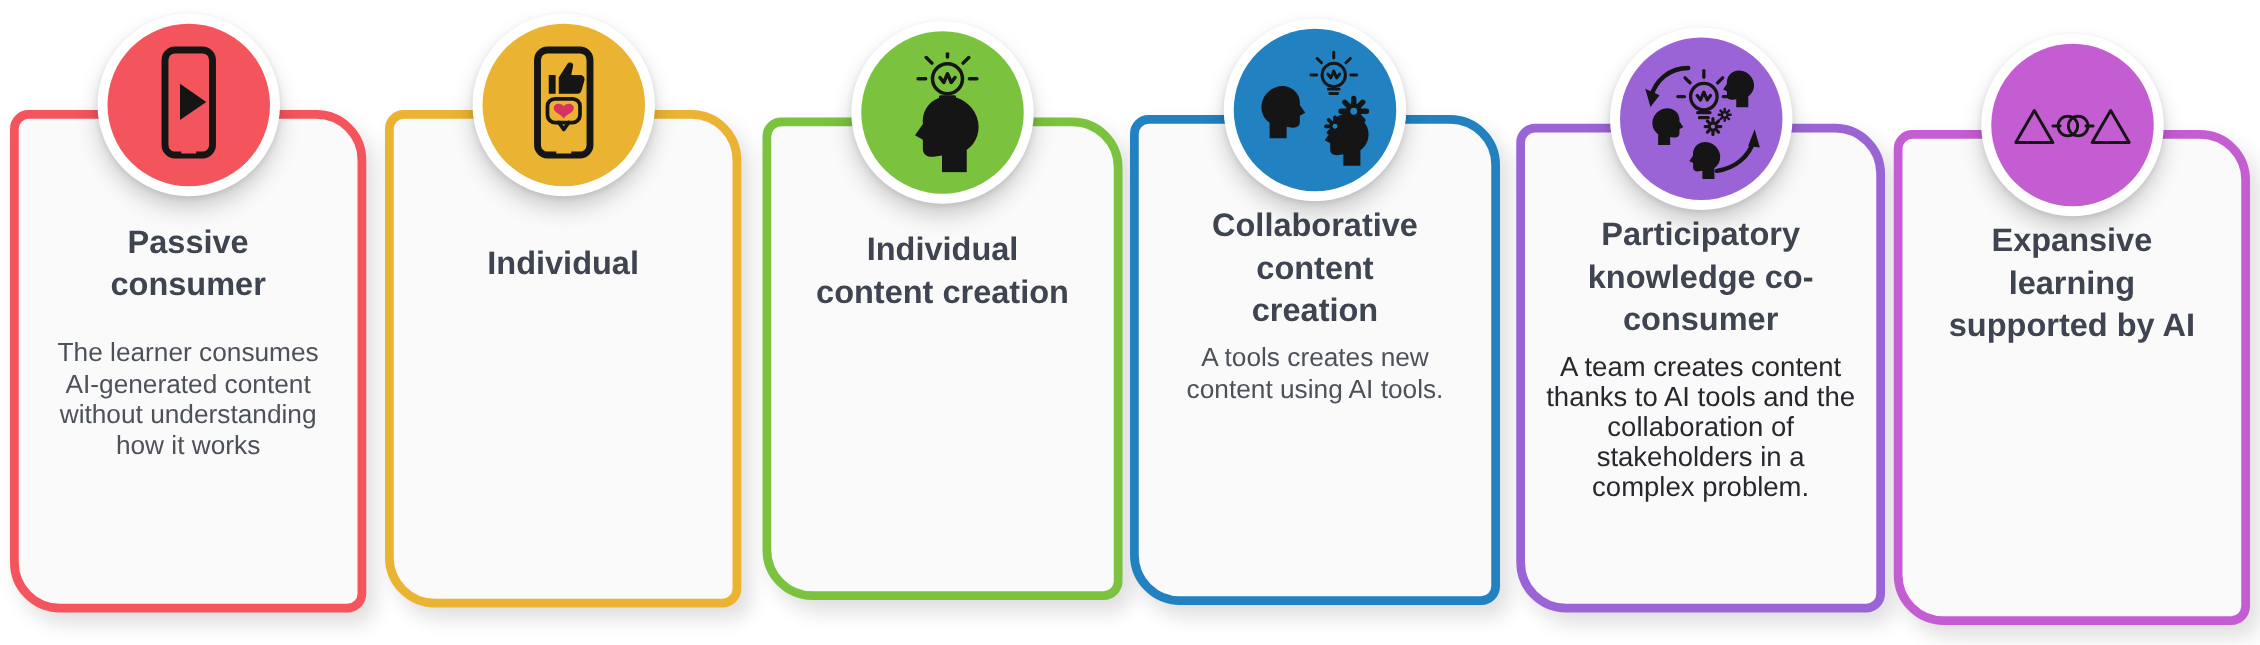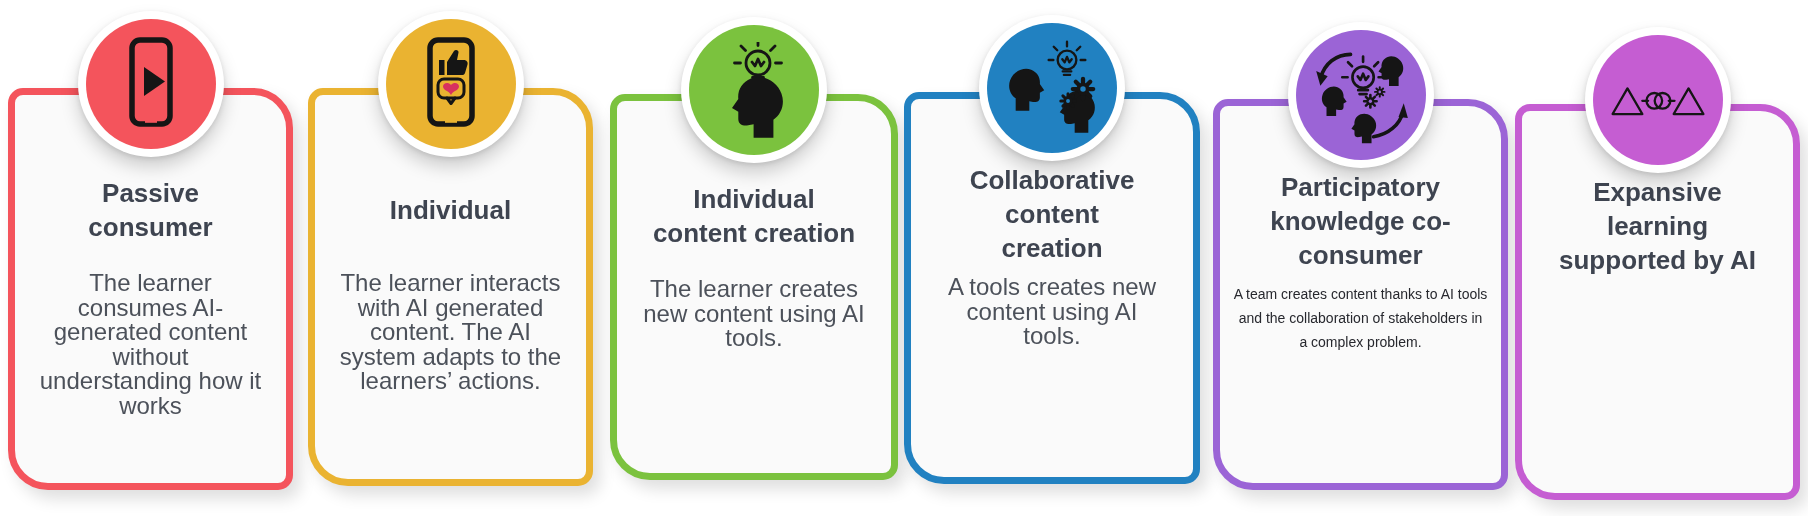--- a/index.html
+++ b/index.html
@@ -36,24 +36,24 @@
   .disk svg{ display:block; }
   .title{
     margin:64px 8px 0; min-height:102px;
     display:flex; align-items:center; justify-content:center;
     text-align:center; white-space:pre-line;
     font-size:26px; line-height:34px; font-weight:700;
     color:var(--title-color,#3E4450);
   }
   .desc{
     margin:10px auto 0; max-width:224px;
-    font-size:24px; line-height:24.5px; text-align:center;
+    font-size:21px; line-height:24.5px; text-align:center;
     color:var(--desc-color,#4C515A);
   }
-  .c5 .desc,.c6 .desc{ max-width:254px; font-size:14px; line-height:24px; }
+  .c5 .desc,.c6 .desc{ max-width:254px; font-size:22px; line-height:24px; }
   .ink{ fill:#151515; }
   .line{ fill:none; stroke:#151515; stroke-linecap:round; stroke-linejoin:round; }
 </style>
 </head>
 <body>
 
 <div class="canvas" style="--page-bg: #FFFFFF; --title-color: #3E4450; --card-bg: #FAFAFA;">
 
   <section class="card c1" style="--accent: #F4545C; --desc-color: #4C515A;">
     <div class="badge">
@@ -82,21 +82,20 @@
             <rect x="0" y="11" width="5.5" height="15"></rect>
             <path d="M8 26 V13 L15 2 C16.5 0 20 1.2 19.5 3.5 L18 11 H25 C27.5 11 29.2 13.2 28.5 15.6 L26 24 C25.5 25.8 24 26 22.6 26 Z"></path>
           </g>
           <rect class="line" x="35" y="43" width="26" height="19" rx="6" stroke-width="3"></rect>
           <path class="line" d="M44 62 L48 67.5 L52 62" stroke-width="3"></path>
           <path d="M48 59 C46.5 55 40 54.5 40 50.5 C40 47 45 45.5 48 49 C51 45.5 56 47 56 50.5 C56 54.5 49.5 55 48 59 Z" fill="#D8325F"></path>
         </svg>
       </div>
     </div>
     <h2 class="title">Individual</h2>
-    <p class="desc">The learner interacts with AI generated content. The AI system adapts to the learners’ actions.</p>
   </section>
 
   <section class="card c3" style="--accent: #7BC23E; --desc-color: #4C515A;">
     <div class="badge">
       <div class="disk">
         <svg width="96" height="96" viewBox="0 0 96 96">
           <g transform="translate(52,21)">
             <g class="line" stroke-width="2.8">
               <circle cx="0" cy="0" r="12"></circle>
               <path d="M-6 -1 L-3 3 L0 -4 L3 3 L6 -1"></path>
@@ -105,21 +104,20 @@
             </g>
           </g>
           <g transform="translate(80,31) scale(-0.9,0.9)">
             <path class="ink" d="M14 72 V52 C5 46 1 34 5 23 C10 9 26 1 39 6 C49 10 54 19 53 29 L60 39 L53 43 V51 C53 57 48 59 42 58 L36 57 V72 Z"></path>
           </g>
         </svg>
       </div>
     </div>
     <h2 class="title">Individual
 content creation</h2>
-    <p class="desc">The learner creates new content using AI tools.</p>
   </section>
 
   <section class="card c4" style="--accent: #2181C1; --desc-color: #4C515A;">
     <div class="badge">
       <div class="disk">
         <svg width="96" height="96" viewBox="0 0 96 96">
           <g transform="translate(63,20) scale(0.78)">
             <g class="line" stroke-width="3">
               <circle cx="0" cy="0" r="12"></circle>
               <path d="M-6 -1 L-3 3 L0 -4 L3 3 L6 -1"></path>

